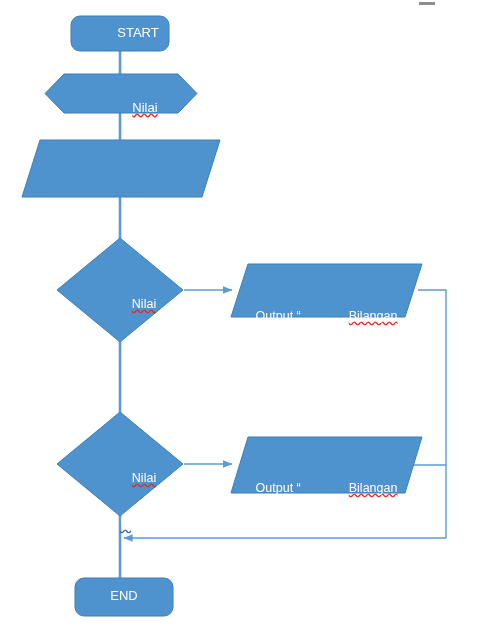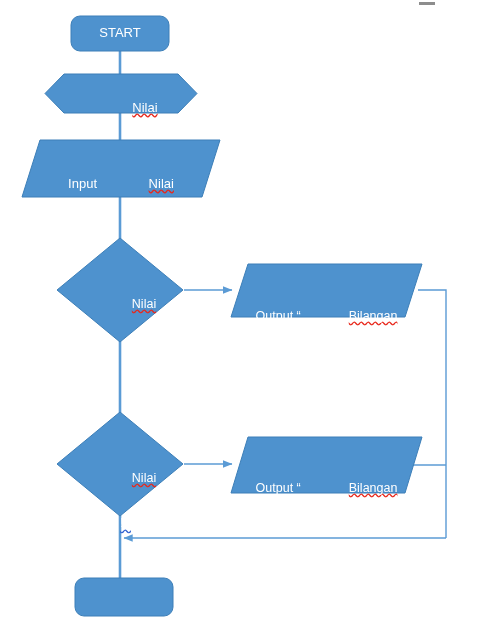--- a/index.html
+++ b/index.html
@@ -96,29 +96,26 @@
 
     <polygon points="248,264 422,264 405,317 231,317" fill="#4E92CE" stroke="#3D7FB8" stroke-width="1"></polygon>
 
     <polygon points="120,412 183,464 120,516 57,464" fill="#4E92CE" stroke="#3D7FB8" stroke-width="1"></polygon>
 
     <polygon points="248,437 422,437 405,493 231,493" fill="#4E92CE" stroke="#3D7FB8" stroke-width="1"></polygon>
 
     <rect x="75" y="578" width="98" height="38" rx="9" ry="9" fill="#4E92CE" stroke="#3D7FB8" stroke-width="1"></rect>
   </svg>
 
-  <div class="node-label label-md" style="left:71px; top:25px; width:98px;">START</div>
+  <div class="node-label label-md" style="left:89px; top:25px; width:98px;">START</div>
 
   <div class="node-label label-md" style="left:45px; top:84px; width:152px;">
     <span class="spell-red">Nilai</span>
   </div>
 
-  <div class="node-label label-md" style="left:22px; top:160px; width:198px;">
-    <span>Input&nbsp;</span><span class="spell-red">Nilai</span>
-  </div>
 
   <div class="node-label label-sm" style="left:57px; top:266px; width:126px;">
     <div>
       <span class="spell-red">Nilai</span>
     </div>
   </div>
 
   <div class="node-label label-sm" style="left:231px; top:278px; width:191px;">
     <div>
       <span>Output&nbsp;“</span><span class="spell-red">Bilangan</span>
@@ -135,16 +132,17 @@
     </div>
   </div>
 
   <div class="node-label label-sm" style="left:231px; top:450px; width:191px;">
     <div>
       <span>Output&nbsp;“</span><span class="spell-red">Bilangan</span>
     </div>
     <div>Ganjil”</div>
   </div>
 
+  <div class="node-label label-md" style="left:75px; top:588px; width:98px;">END</div>
 
   <div class="artifact" style="left:419px; top:2px; width:16px; height:3px;"></div>
 
 </div>
 
 </body></html>

